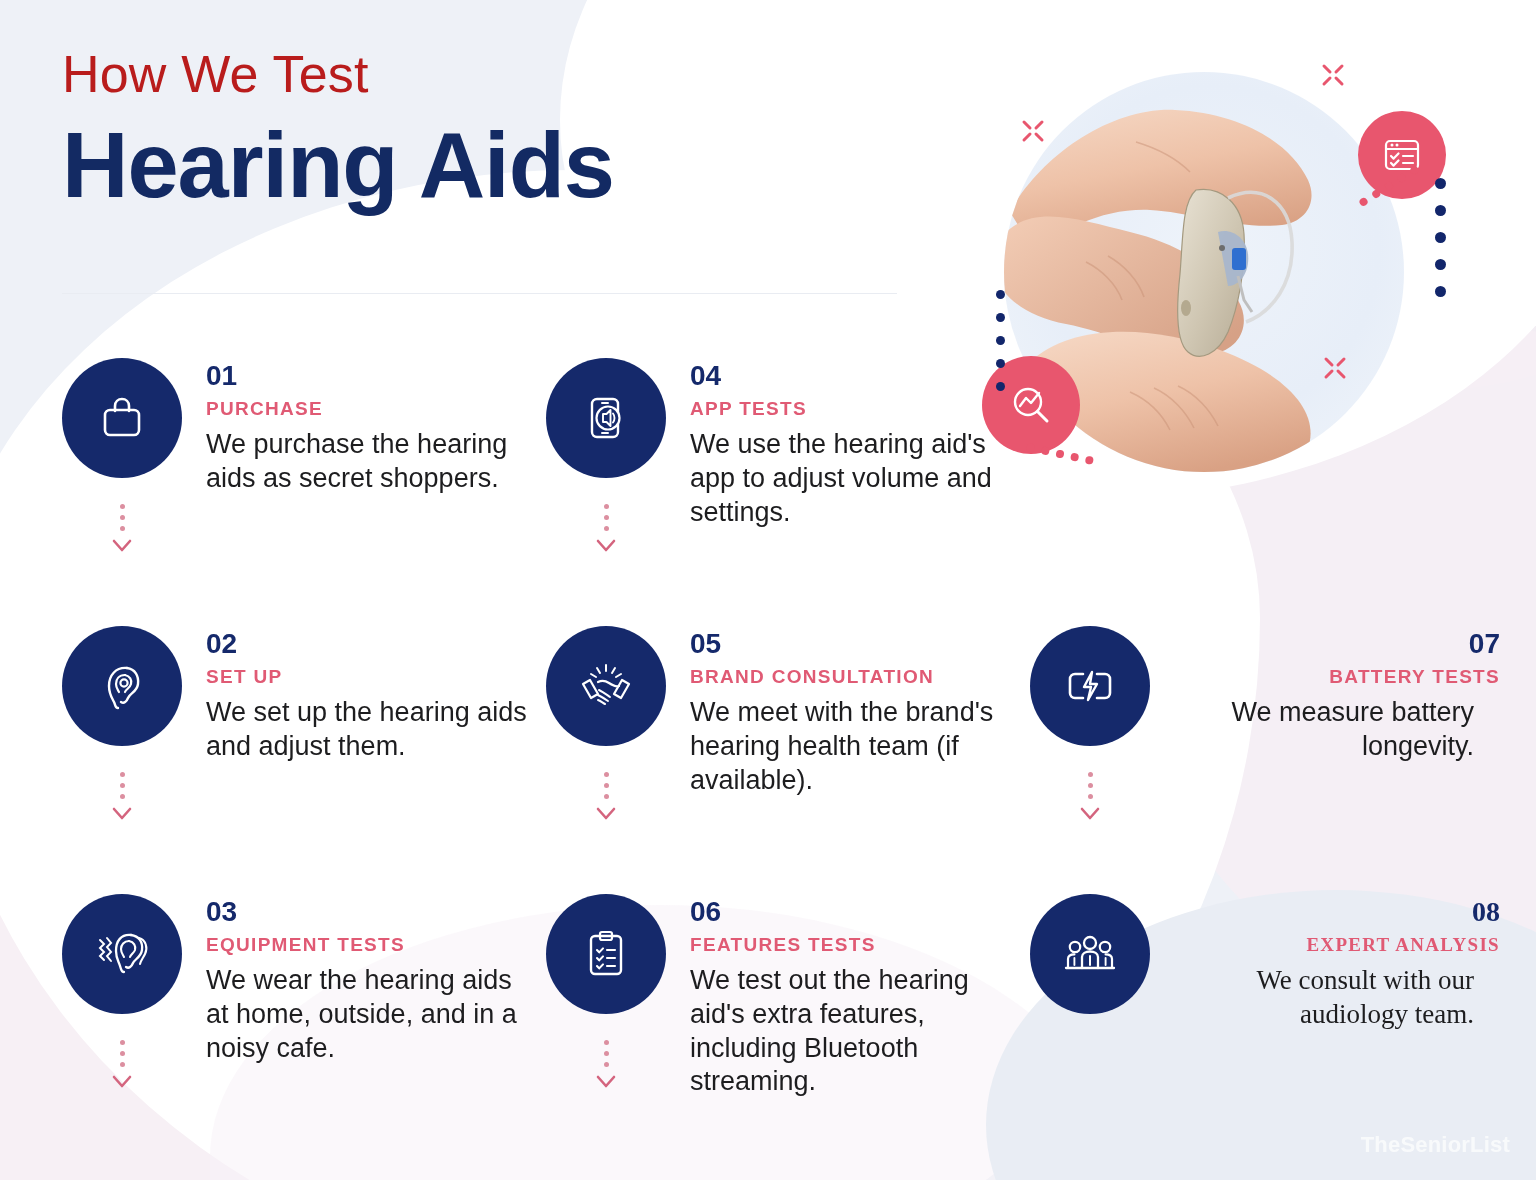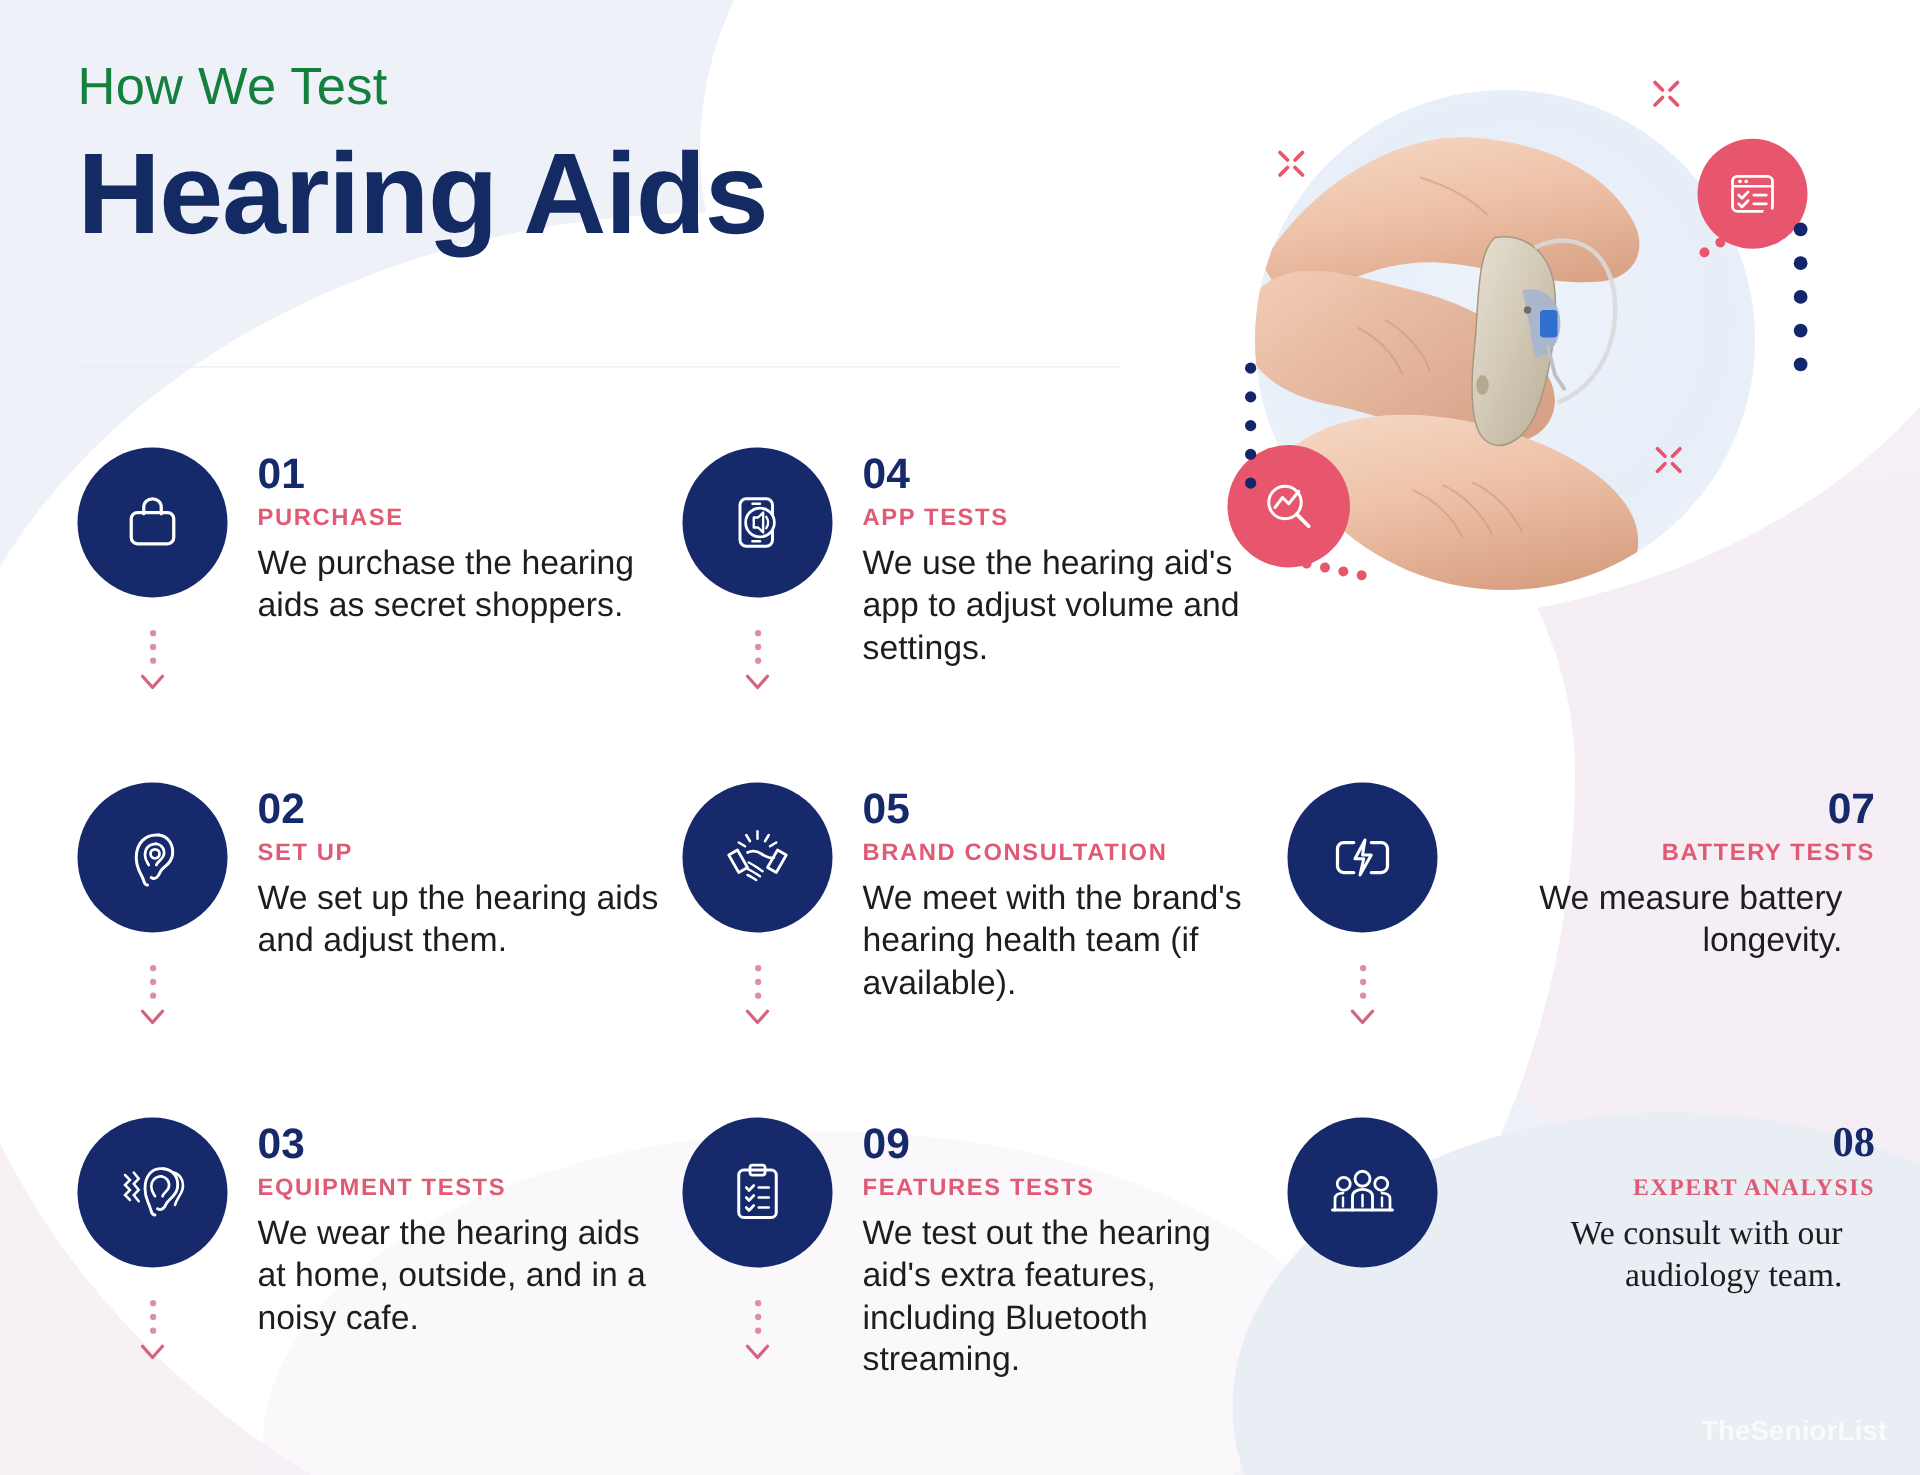--- a/index.html
+++ b/index.html
@@ -58,21 +58,21 @@
   #blob-grey-bottomright {
     right: -150px; bottom: -180px;
     width: 700px; height: 470px;
     background: #e9edf4;
     border-radius: 50%;
   }
 
   
   #header { position: absolute; left: 62px; top: 48px; width: 900px; z-index: 5; }
   #eyebrow {
-    font-size: 42px; font-weight: 400; color: #15803d;
+    font-size: 52px; font-weight: 400; color: #b91c1c;
     letter-spacing: .2px; line-height: 1.0;
   }
   #maintitle {
     font-size: 92px; font-weight: 700; color: #132a63;
     letter-spacing: -1px; line-height: 1.08; margin-top: 16px;
   }
   #divider {
     position: absolute; left: 62px; top: 293px;
     width: 835px; height: 1px; background: #e9ecf2; z-index: 5;
   }
@@ -123,21 +123,21 @@
   }
   .arrow {
     position: absolute; left: 47px; width: 26px;
     display: flex; flex-direction: column; align-items: center;
   }
   .arrow i { display:block; width:5px; height:5px; border-radius:50%; background:#dc8fa0; margin-bottom:6px; }
   .arrow svg { display: block; margin-top: 1px; }
 
   .body { margin-left: 144px; padding-top: 4px; }
   .num {
-    font-size: 34px; font-weight: 700; color: #15296b;
+    font-size: 28px; font-weight: 700; color: #15296b;
     line-height: 1.0; letter-spacing: 0px;
   }
   .label {
     font-size: 19px; font-weight: 700; color: #e05a74;
     letter-spacing: 1.3px; margin-top: 8px;
   }
   .desc {
     font-size: 27px; color: #1d1d1f; line-height: 1.25;
     margin-top: 8px; max-width: 330px;
   }
@@ -452,21 +452,21 @@
         </div>
         <div class="arrow" style="top:146px;">
           <i></i>
             <i></i>
             <i></i>
           <svg width="22" height="16" viewBox="0 0 22 16">
             <path d="M 3 3 L 11 12 L 19 3" fill="none" stroke="#d4647e" stroke-width="2.6" stroke-linecap="round" stroke-linejoin="round"></path>
           </svg>
         </div>
         <div class="body">
-          <div class="num">09</div>
+          <div class="num">06</div>
           <div class="label">FEATURES TESTS</div>
           <div class="desc">We test out the hearing aid's extra features, including Bluetooth streaming.</div>
         </div>
       </div>
 
     </div>
 
     <div class="col" id="col-3">
 
       <div class="step" style="height:268px; margin-top:268px;">

